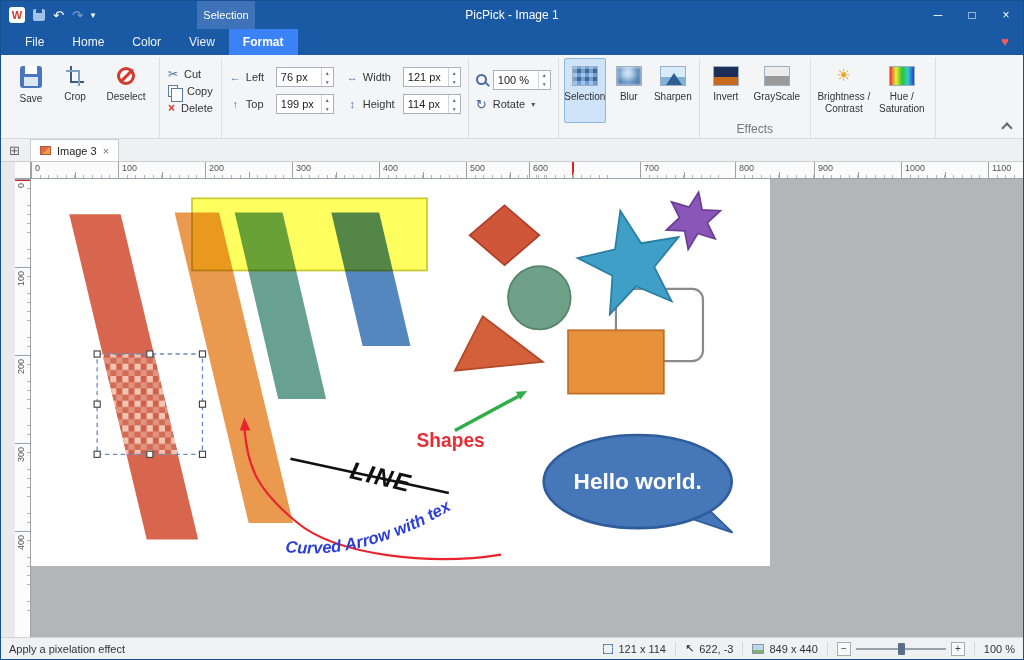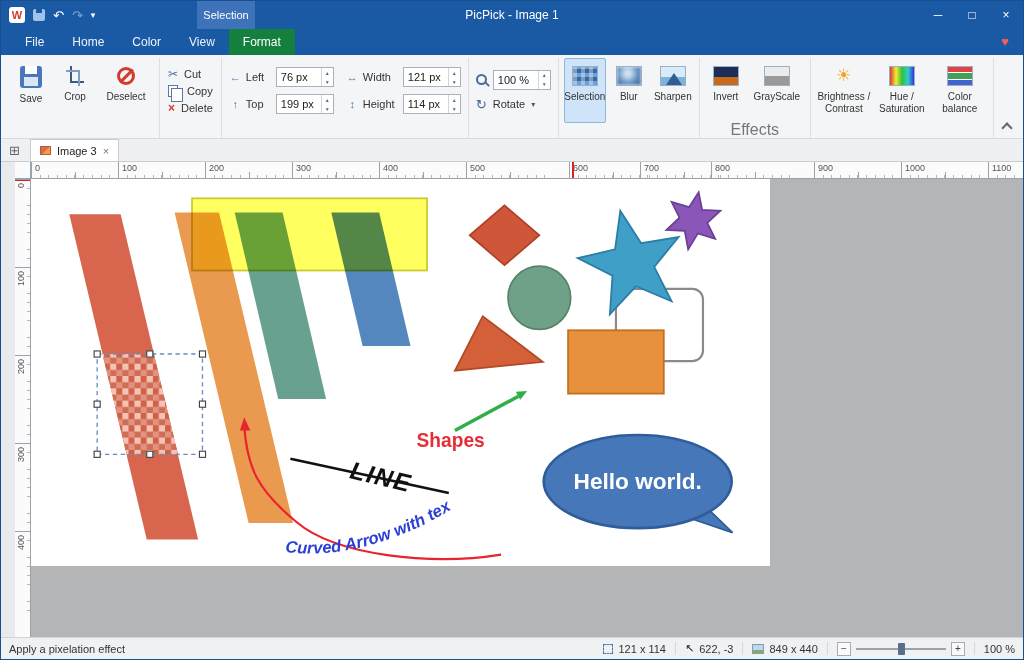--- a/index.html
+++ b/index.html
@@ -17,28 +17,28 @@
   .qat-glyph.dim{color:#7fa3cf;}
   .qat-glyph.small{font-size:9px;}
   .ctx-tab{position:absolute;left:196px;top:0;bottom:0;width:58px;background:#3e73ba;display:flex;align-items:center;justify-content:center;font-size:11px;color:#fff;}
   .title-text{position:absolute;left:50%;top:7px;transform:translateX(-50%);font-size:12px;color:#fff;white-space:nowrap;}
   .win-controls{margin-left:auto;display:flex;height:100%;}
   .win-btn{width:34px;display:flex;align-items:center;justify-content:center;font-size:12px;color:#fff;}
 
   
   .tabrow{height:26px;background:#1a5aa5;display:flex;align-items:stretch;padding-left:10px;position:relative;flex:0 0 auto;}
   .rtab{padding:0 14px;display:flex;align-items:center;font-size:12px;color:#eef3fa;cursor:default;}
-  .rtab.active{background:#15803d;color:#fff;}
+  .rtab.active{background:#3b82f6;color:#fff;font-weight:bold;}
   .heart{position:absolute;right:14px;top:5px;color:#ff5a5a;font-size:13px;}
 
   
   .ribbon{height:84px;background:#f4f5f6;border-bottom:1px solid #d8dadc;display:flex;padding:3px 4px 0 4px;position:relative;flex:0 0 auto;}
   .rgroup{display:flex;flex-direction:column;border-right:1px solid #dcdee0;padding:0 5px;}
   .rgroup-body{flex:1;display:flex;align-items:stretch;gap:2px;}
-  .rgroup-label{height:15px;font-size:16px;color:#777;text-align:center;line-height:13px;}
+  .rgroup-label{height:15px;font-size:12px;color:#777;text-align:center;line-height:13px;}
   .bigbtn{width:42px;display:flex;flex-direction:column;align-items:center;padding-top:7px;gap:5px;border:1px solid transparent;border-radius:2px;}
   .bigbtn .lbl{font-size:10px;color:#333;text-align:center;line-height:1.15;}
   .bigbtn.wide{width:56px;}
   .bigbtn.sel{background:#cfe4f8;border-color:#8ab8e0;}
   .smallstack{display:flex;flex-direction:column;justify-content:center;gap:4px;padding:0 3px;}
   .smallbtn{display:flex;align-items:center;gap:6px;font-size:11px;color:#333;}
   .ic-save{width:22px;height:22px;background:#4976bc;border-radius:3px;position:relative;}
   .ic-save::before{content:"";position:absolute;left:5px;top:0;width:12px;height:8px;background:#fff;}
   .ic-save::after{content:"";position:absolute;left:4px;bottom:2px;width:14px;height:9px;background:#d9e6f4;}
   .ic-crop{width:20px;height:20px;position:relative;}
@@ -304,24 +304,20 @@
     <div class="rgroup">
       <div class="rgroup-body">
         <div class="bigbtn wide">
           <span class="th th-sun">☀</span>
           <span class="lbl">Brightness / Contrast</span>
         </div>
         <div class="bigbtn wide">
           <span class="th th-hue"></span>
           <span class="lbl">Hue / Saturation</span>
         </div>
-        <div class="bigbtn wide">
-          <span class="th th-balance"></span>
-          <span class="lbl">Color balance</span>
-        </div>
       </div>
       <div class="rgroup-label"></div>
     </div>
 
     <div class="ribbon-collapse"></div>
   </div>
 
   <div class="doctabs">
     <span class="gridicon">⊞</span>
     <div class="dtab">
@@ -347,27 +343,27 @@
         </div>
         <div class="hcell" style="left: 261px;">
           <span class="rnum">300</span>
         </div>
         <div class="hcell" style="left: 348px;">
           <span class="rnum">400</span>
         </div>
         <div class="hcell" style="left: 435px;">
           <span class="rnum">500</span>
         </div>
-        <div class="hcell" style="left: 538px;">
+        <div class="hcell" style="left: 498px;">
           <span class="rnum">600</span>
         </div>
         <div class="hcell" style="left: 609px;">
           <span class="rnum">700</span>
         </div>
-        <div class="hcell" style="left: 680px; text-decoration: underline;">
+        <div class="hcell" style="left: 704px; text-decoration: underline;">
           <span class="rnum">800</span>
         </div>
         <div class="hcell" style="left: 783px;">
           <span class="rnum">900</span>
         </div>
         <div class="hcell" style="left: 870px;">
           <span class="rnum">1000</span>
         </div>
         <div class="hcell" style="left: 957px;">
           <span class="rnum">1100</span>

